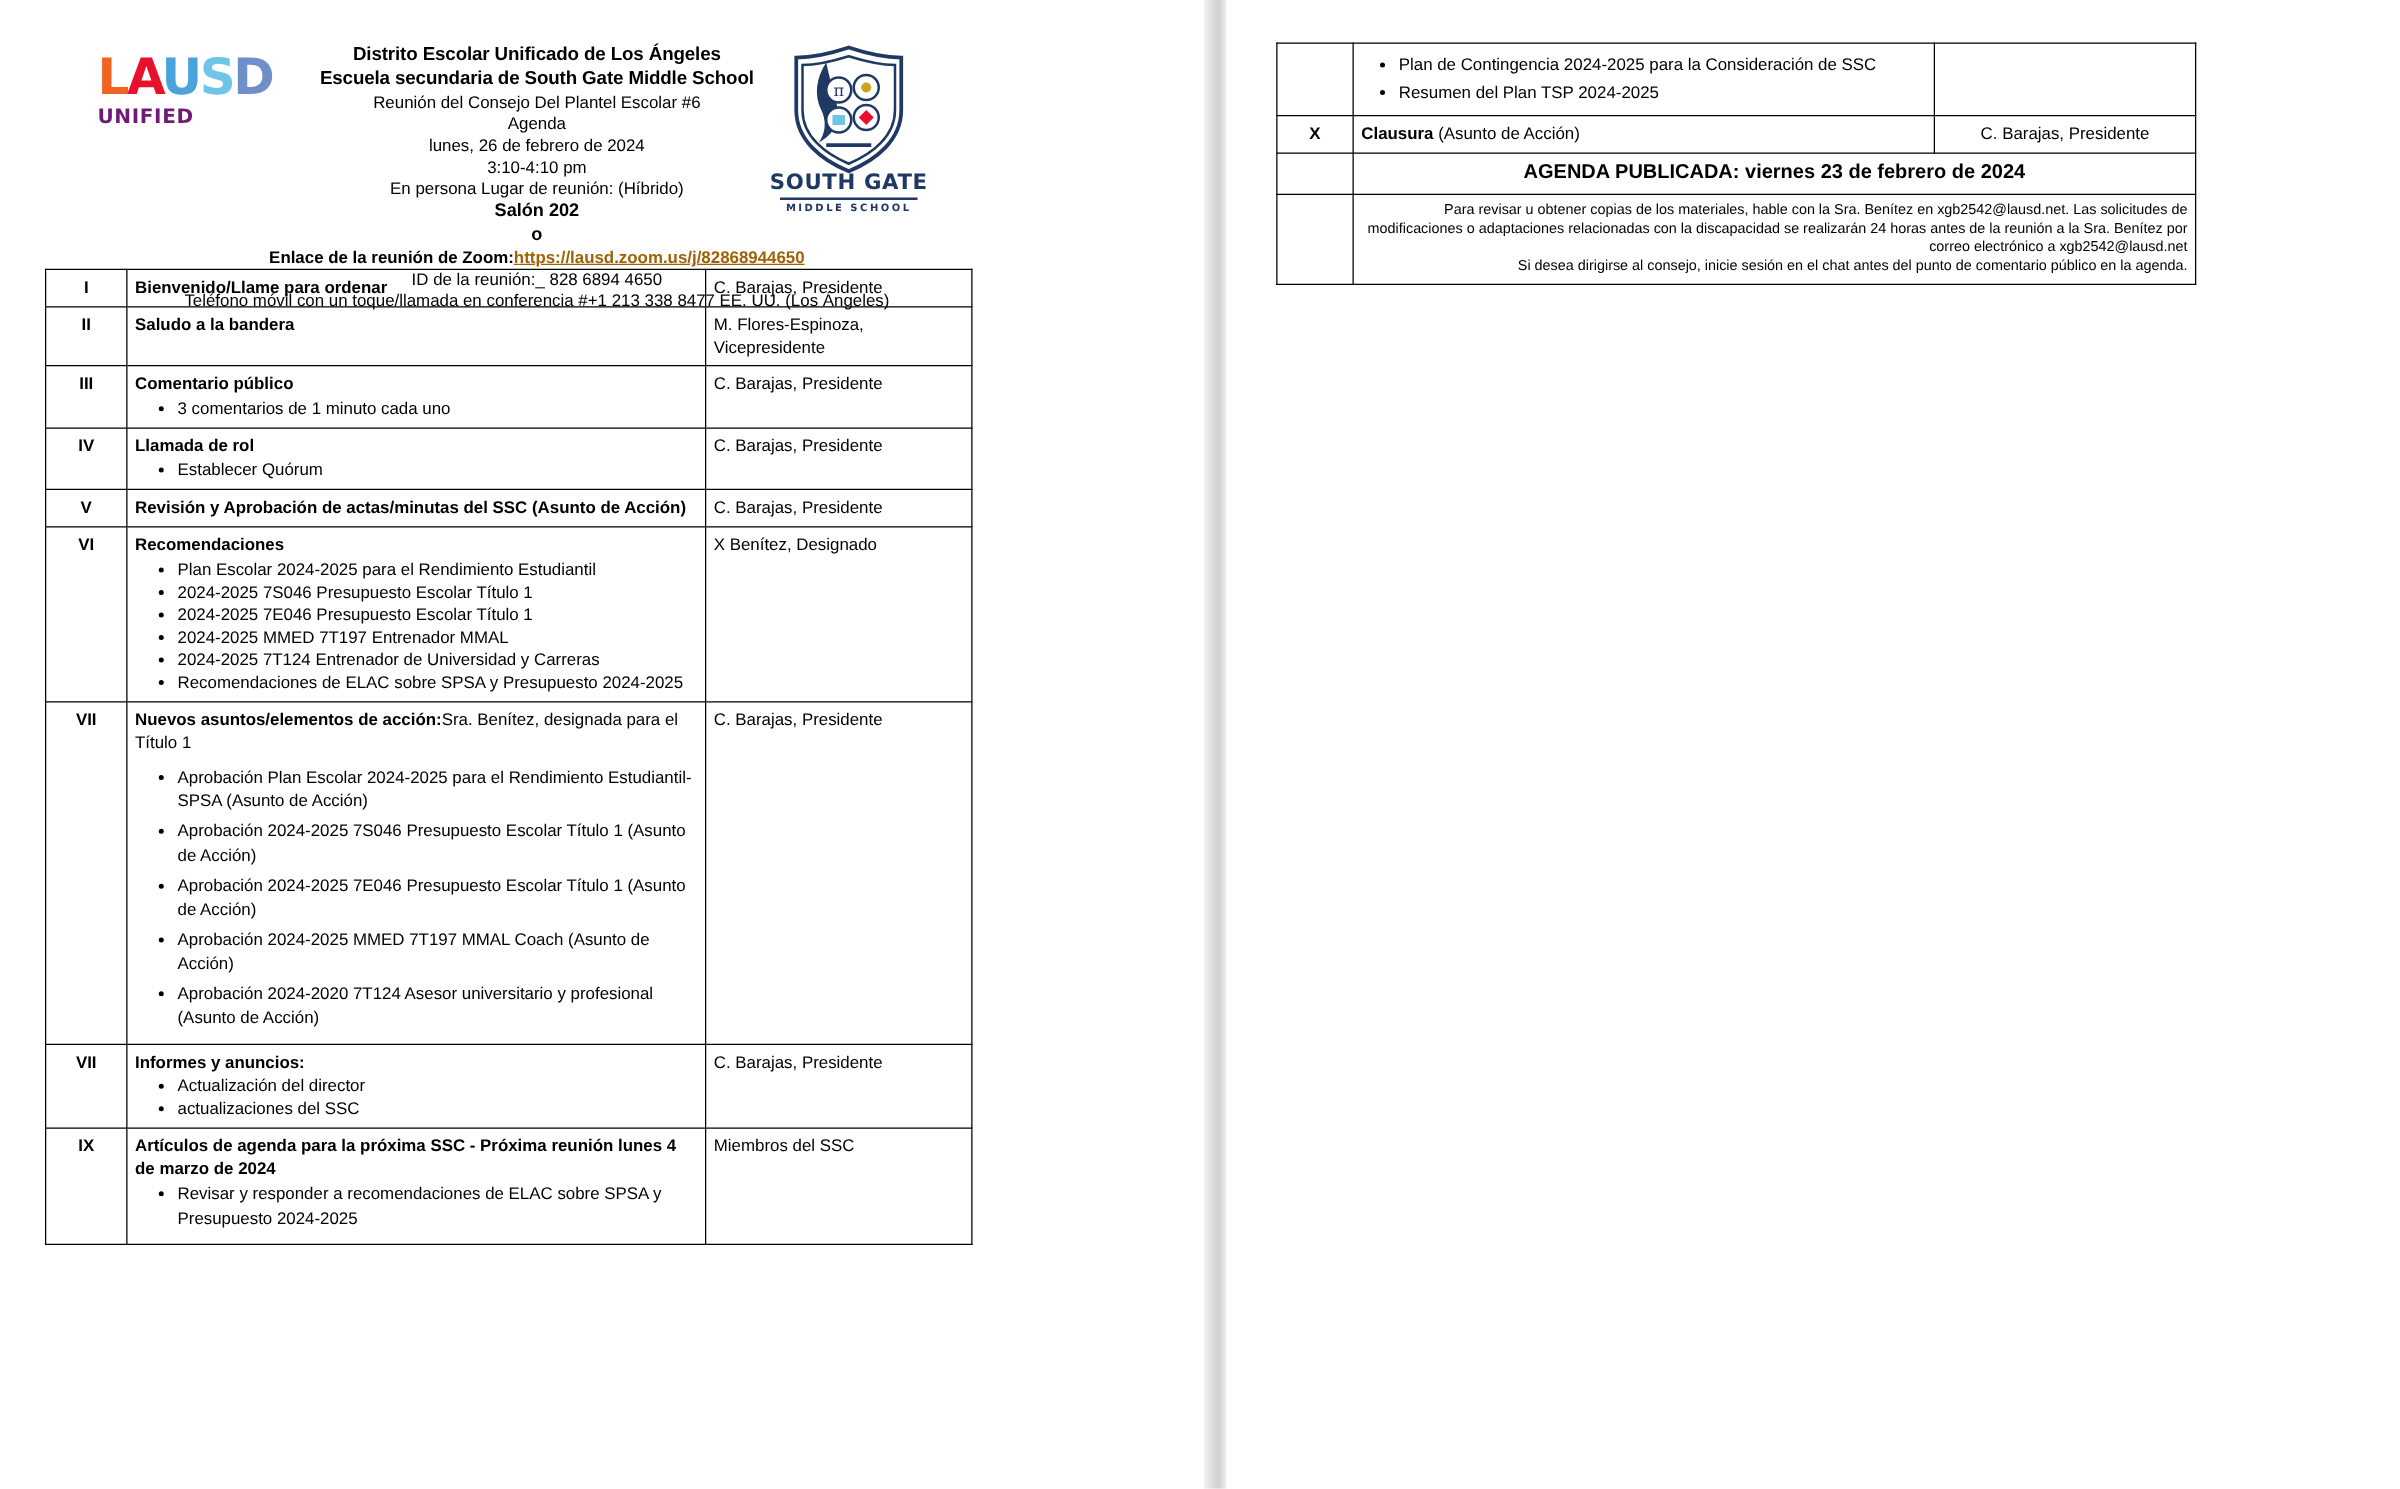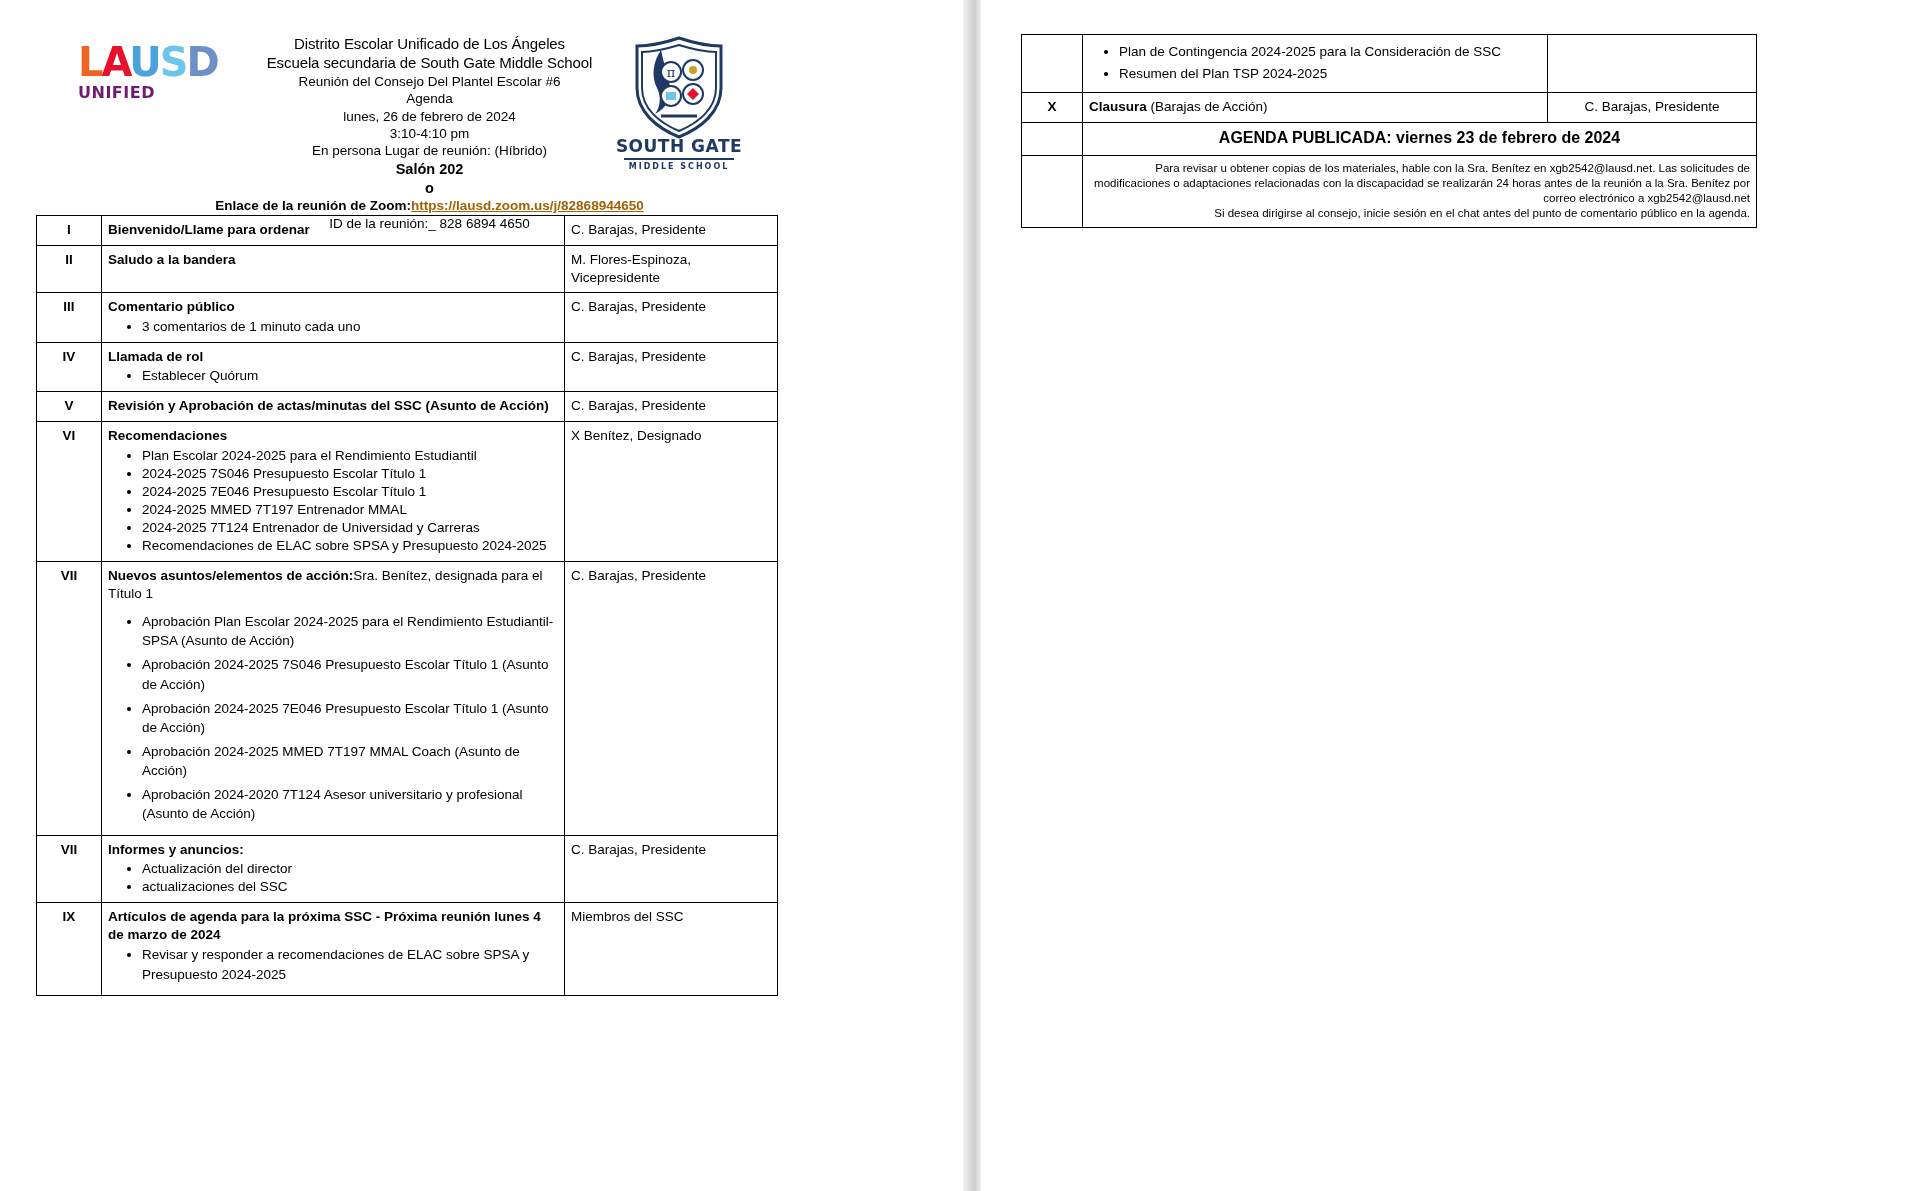--- a/index.html
+++ b/index.html
@@ -93,21 +93,21 @@
 
   .header-text {
     text-align: center;
     padding-left: 40px;
     padding-right: 120px;
     font-size: 13.5px;
     line-height: 1.22;
   }
   .header-text .line { display: block; margin: 1px 0; }
   .header-text .bold { font-weight: bold; font-size: 14.5px; }
-  .header-text .big-bold { font-weight: normal; font-size: 15px; letter-spacing: -0.1px; }
+  .header-text .big-bold { font-weight: bold; font-size: 15px; letter-spacing: -0.1px; }
   .header-text a {
     color: #a16207;
     text-decoration: underline;
   }
   .zoom-line { font-weight: bold; font-size: 13.5px; }
   .phone-line { font-size: 13.5px; }
 
   .logo-school {
     position: absolute;
     right: 190px;
@@ -248,20 +248,21 @@
         <span class="line big-bold">Escuela secundaria de South Gate Middle School</span>
         <span class="line">Reunión del Consejo Del Plantel Escolar #6</span>
         <span class="line">Agenda</span>
         <span class="line">lunes, 26 de febrero de 2024</span>
         <span class="line">3:10-4:10 pm</span>
         <span class="line">En persona Lugar de reunión: (Híbrido)</span>
         <span class="line bold">Salón 202</span>
         <span class="line bold">o</span>
         <span class="line zoom-line"><span>Enlace de la reunión de Zoom</span>:<a href="#">https://lausd.zoom.us/j/82868944650</a></span>
         <span class="line">ID de la reunión:_  828 6894 4650</span>
+        <span class="line phone-line">Teléfono móvil con un toque/llamada en conferencia #+1 213 338 8477 EE. UU. (Los Ángeles)</span>
       </div>
     </div>
 
     <table class="agenda left-table">
       <tbody>
         <tr>
           <td class="col-num">I</td>
           <td class="col-item">
             <div class="item-title">Bienvenido/Llame para ordenar</div>
           </td>
@@ -394,21 +395,21 @@
               <li>Plan de Contingencia 2024-2025 para la Consideración de SSC</li>
               <li>Resumen del Plan TSP 2024-2025</li>
             </ul>
           </td>
           <td class="rcol-who">&nbsp;</td>
         </tr>
 
         <tr>
           <td class="rcol-num">X</td>
           <td class="rcol-item clausura-cell">
-            <span class="item-title">Clausura</span><span> (Barajas de Acción)</span>
+            <span class="item-title">Clausura</span><span> (Asunto de Acción)</span>
           </td>
           <td class="rcol-who">
             <div class="who-text">C. Barajas, Presidente</div>
           </td>
         </tr>
 
         <tr>
           <td class="rcol-num">&nbsp;</td>
           <td class="published" colspan="2">AGENDA PUBLICADA: viernes 23 de febrero de 2024</td>
         </tr>

